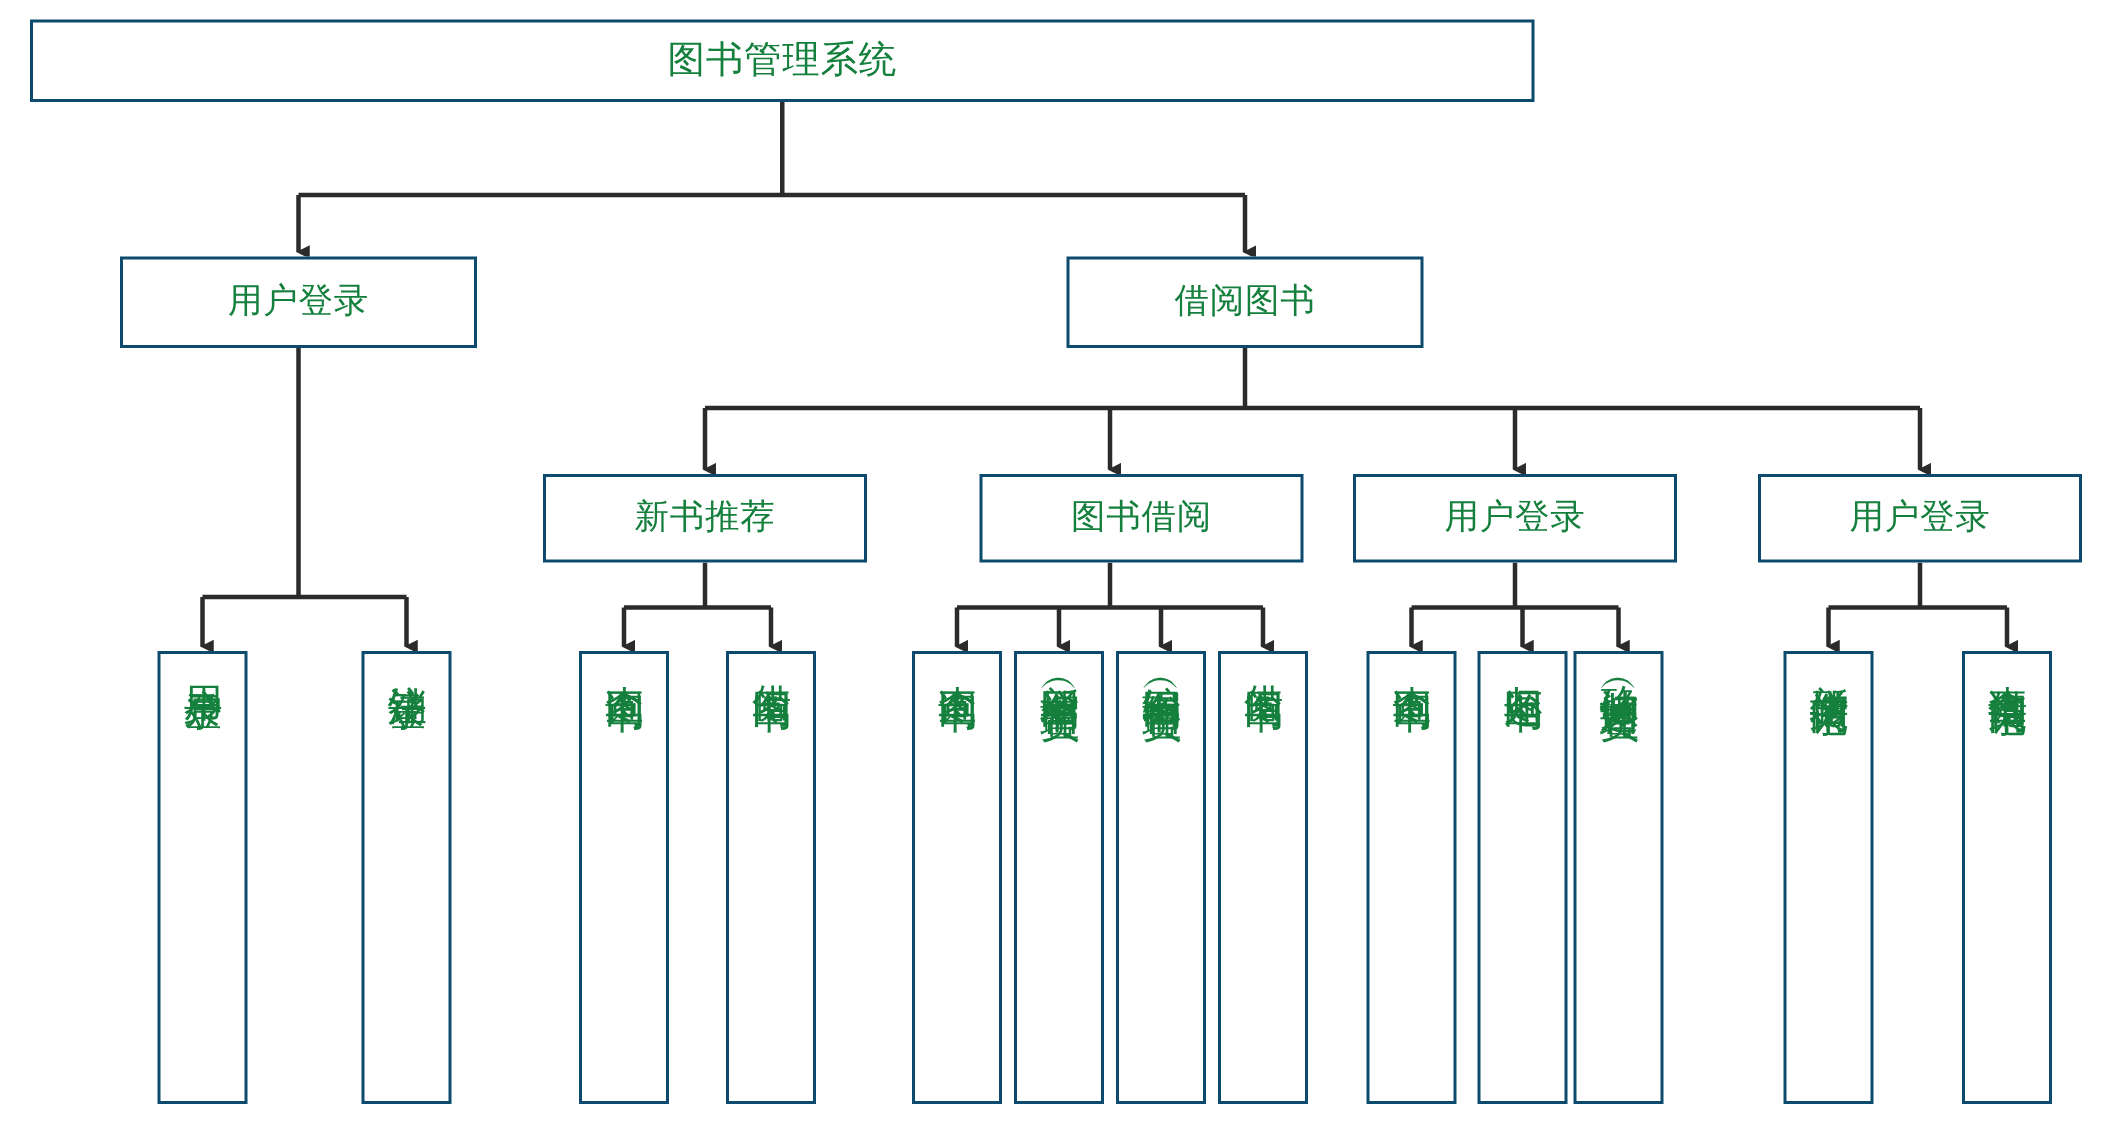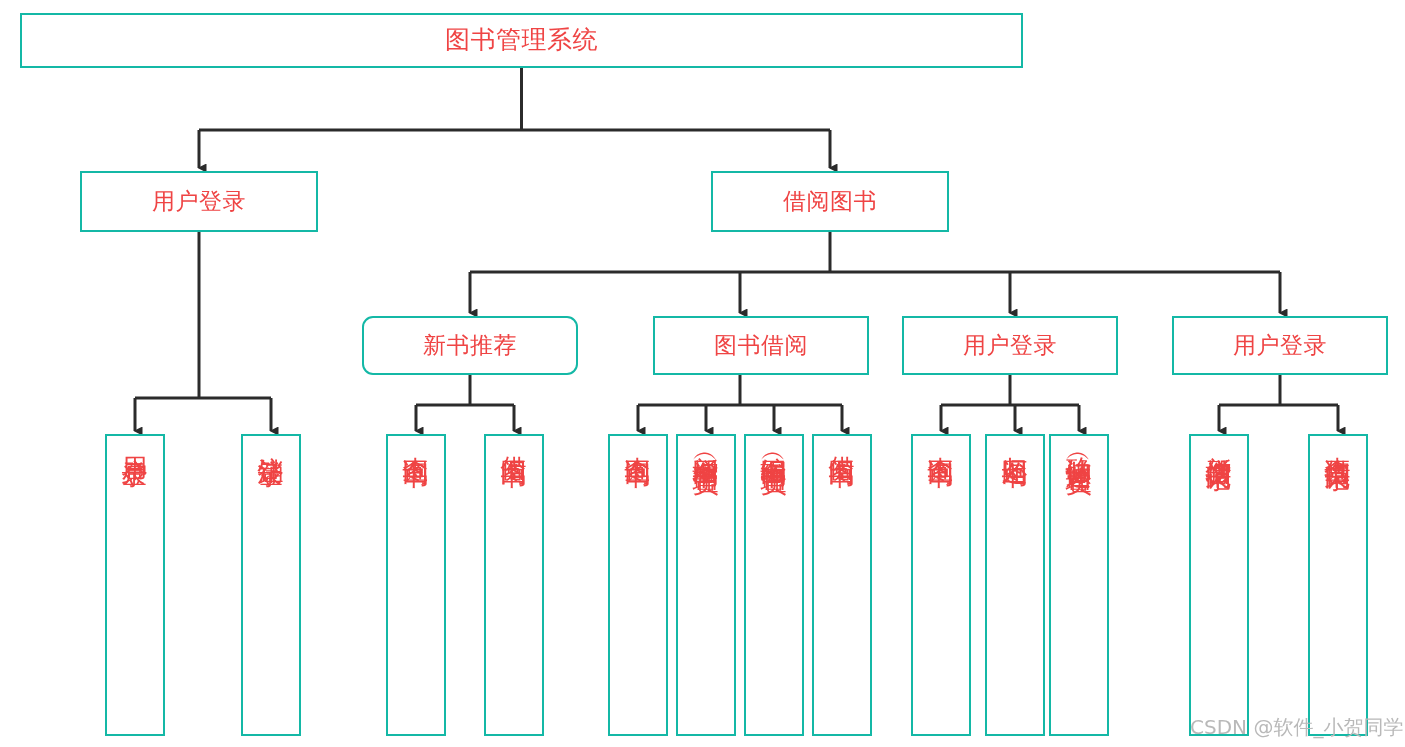--- a/index.html
+++ b/index.html
@@ -21,26 +21,26 @@
   #diagram-svg {
     position: absolute;
     left: 0;
     top: 0;
     width: 1405px;
     height: 747px;
   }
   .node {
     position: absolute;
     box-sizing: border-box;
-    border: 2px solid #14b8a6;
+    border: 2px solid #0c4a6e;
     background: #ffffff;
     display: flex;
     align-items: center;
     justify-content: center;
-    color: #ef4444;
+    color: #15803d;
   }
   .node .label {
     display: block;
     text-align: center;
     line-height: 1.22;
     letter-spacing: 0.5px;
     white-space: nowrap;
   }
   .node.horiz .label {
     font-size: 23px;
@@ -117,21 +117,21 @@
   <div id="nodes-layer">
       <div class="node horiz lvl1" style="left: 20px; top: 13px; width: 1003px; height: 55px;">
         <span class="label">图书管理系统</span>
       </div>
       <div class="node horiz lvl2" style="left: 80px; top: 171px; width: 238px; height: 61px;">
         <span class="label">用户登录</span>
       </div>
       <div class="node horiz lvl2" style="left: 711px; top: 171px; width: 238px; height: 61px;">
         <span class="label">借阅图书</span>
       </div>
-      <div class="node horiz lvl3" style="left: 362px; top: 316px; width: 216px; height: 59px; border-radius: 11px;">
+      <div class="node horiz lvl3" style="left: 362px; top: 316px; width: 216px; height: 59px;">
         <span class="label">新书推荐</span>
       </div>
       <div class="node horiz lvl3" style="left: 632px; top: 316px; width: 216px; height: 59px; margin-left: 21px;">
         <span class="label">图书借阅</span>
       </div>
       <div class="node horiz lvl3" style="left: 902px; top: 316px; width: 216px; height: 59px;">
         <span class="label">用户登录</span>
       </div>
       <div class="node horiz lvl3" style="left: 1172px; top: 316px; width: 216px; height: 59px;">
         <span class="label">用户登录</span>
@@ -170,14 +170,13 @@
         <span class="label">确认归还（管理员）</span>
       </div>
       <div class="node vert leaf" style="left: 1189px; top: 434px; width: 60px; height: 302px;">
         <span class="label">新增借阅记录</span>
       </div>
       <div class="node vert leaf" style="left: 1308px; top: 434px; width: 60px; height: 302px;">
         <span class="label">查询借阅记录</span>
       </div>
     </div>
 
-  <div class="watermark" style="left: 1190px; top: 714px;">CSDN @软件_小贺同学</div>
 </div>
 
 </body></html>

